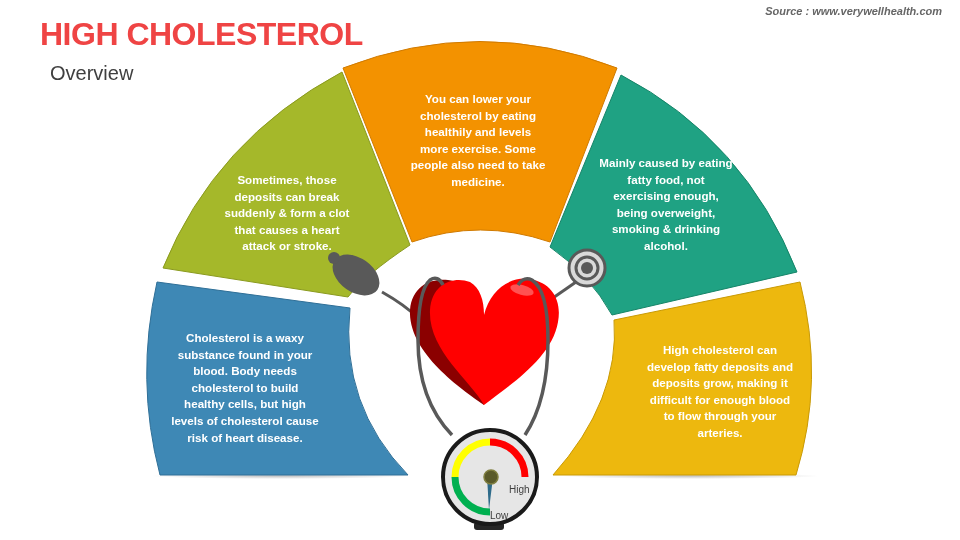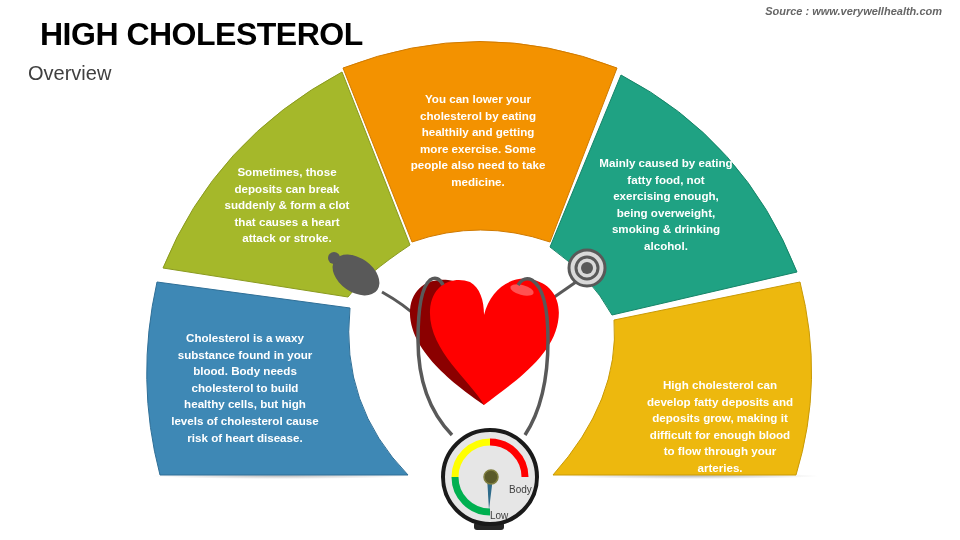--- a/index.html
+++ b/index.html
@@ -1,18 +1,18 @@
 <!DOCTYPE html>
 <html><head>
 <meta charset="utf-8">
 <style>
   html, body { margin:0; padding:0; }
   body { width:960px; height:540px; background:#ffffff; position:relative; overflow:hidden; font-family:"Liberation Sans", sans-serif; }
-  .title { position:absolute; left:40px; top:16px; font-size:32px; font-weight:bold; color:#000000; letter-spacing:-0.5px; font-family:"Liberation Sans", sans-serif; }
-  .subtitle { position:absolute; left:28px; top:62px; font-size:20px; color:#404040; font-family:"Liberation Sans", sans-serif; }
+  .title { position:absolute; left:40px; top:16px; font-size:32px; font-weight:bold; color:#ef4444; letter-spacing:-0.5px; font-family:"Liberation Sans", sans-serif; }
+  .subtitle { position:absolute; left:50px; top:62px; font-size:20px; color:#404040; font-family:"Liberation Sans", sans-serif; }
   .source { position:absolute; right:18px; top:5px; font-size:11px; font-weight:bold; font-style:italic; color:#666666; font-family:"Liberation Sans", sans-serif; }
   svg.diagram { position:absolute; left:0; top:0; }
   .seg-text { position:absolute; color:#ffffff; font-size:11.6px; line-height:16.6px; text-align:center; font-weight:bold; font-family:"Liberation Sans", sans-serif; }
   .gauge-label { position:absolute; font-size:10px; color:#404040; font-family:"Liberation Sans", sans-serif; }
 </style>
 </head>
 <body>
 
 <div class="title">HIGH CHOLESTEROL</div>
 <div class="subtitle">Overview</div>
@@ -72,19 +72,19 @@
     <path d="M 455 477 A 35 35 0 0 1 490 442" fill="none" stroke="#FFFF00" stroke-width="7"></path>
 
     <path d="M 490 442 A 35 35 0 0 1 525 477" fill="none" stroke="#FF0000" stroke-width="7"></path>
 
     <path d="M 490 470 L 493 477 L 489 510 L 487 477 Z" fill="#2E6B8A"></path>
     <circle cx="491" cy="477" r="7" fill="#5a5a2a" stroke="#807f40" stroke-width="1.5"></circle>
   </g>
 </svg>
 
 <div class="seg-text" style="left:170px; top:330px; width:150px;">Cholesterol is a waxy substance found in your blood. Body needs cholesterol to build healthy cells, but high levels of cholesterol cause risk of heart disease.</div>
-<div class="seg-text" style="left:222px; top:164px; width:130px;">Sometimes, those deposits can break suddenly &amp; form a clot that causes a heart attack or stroke.</div>
-<div class="seg-text" style="left:410px; top:91px; width:136px;">You can lower your cholesterol by eating healthily and getting more exercise. Some people also need to take medicine.</div>
+<div class="seg-text" style="left:222px; top:172px; width:130px;">Sometimes, those deposits can break suddenly &amp; form a clot that causes a heart attack or stroke.</div>
+<div class="seg-text" style="left:410px; top:91px; width:136px;">You can lower your cholesterol by eating healthily and levels more exercise. Some people also need to take medicine.</div>
 <div class="seg-text" style="left:598px; top:155px; width:136px;">Mainly caused by eating fatty food, not exercising enough, being overweight, smoking &amp; drinking alcohol.</div>
-<div class="seg-text" style="left:645px; top:342px; width:150px;margin-top:35px;">High cholesterol can develop fatty deposits and deposits grow, making it difficult for enough blood to flow through your arteries.</div>
+<div class="seg-text" style="left:645px; top:342px; width:150px;">High cholesterol can develop fatty deposits and deposits grow, making it difficult for enough blood to flow through your arteries.</div>
 
-<div class="gauge-label" style="left:509px; top:484px;">Body</div>
+<div class="gauge-label" style="left:509px; top:484px;">High</div>
 <div class="gauge-label" style="left:490px; top:510px;">Low</div>
 
 </body></html>

